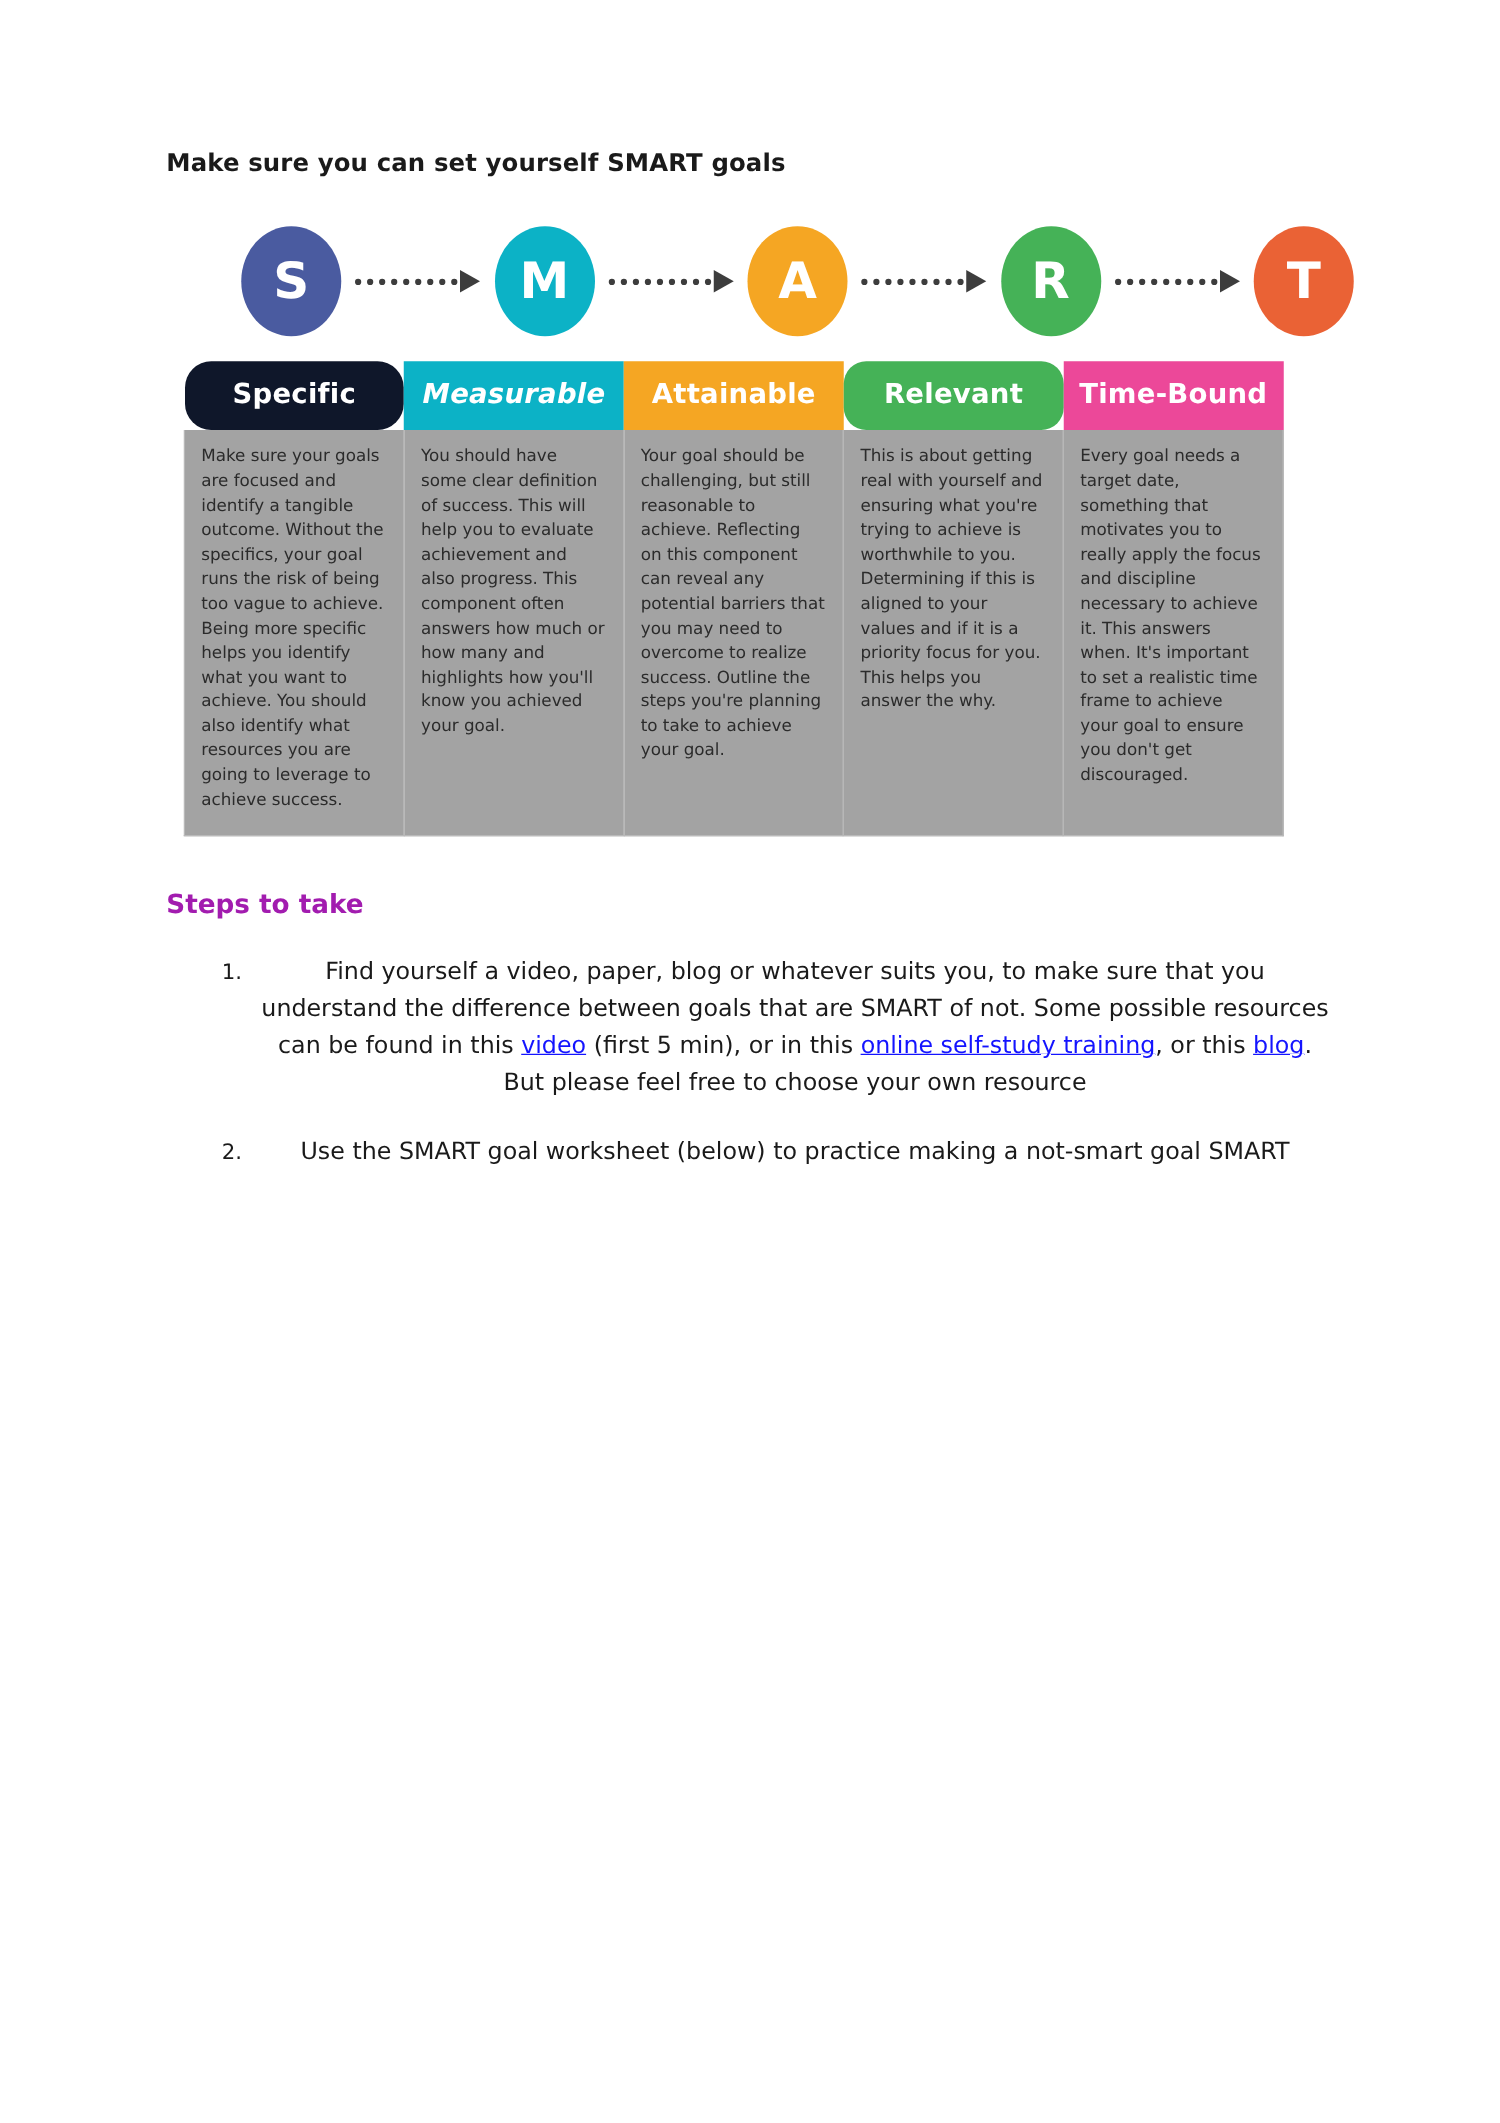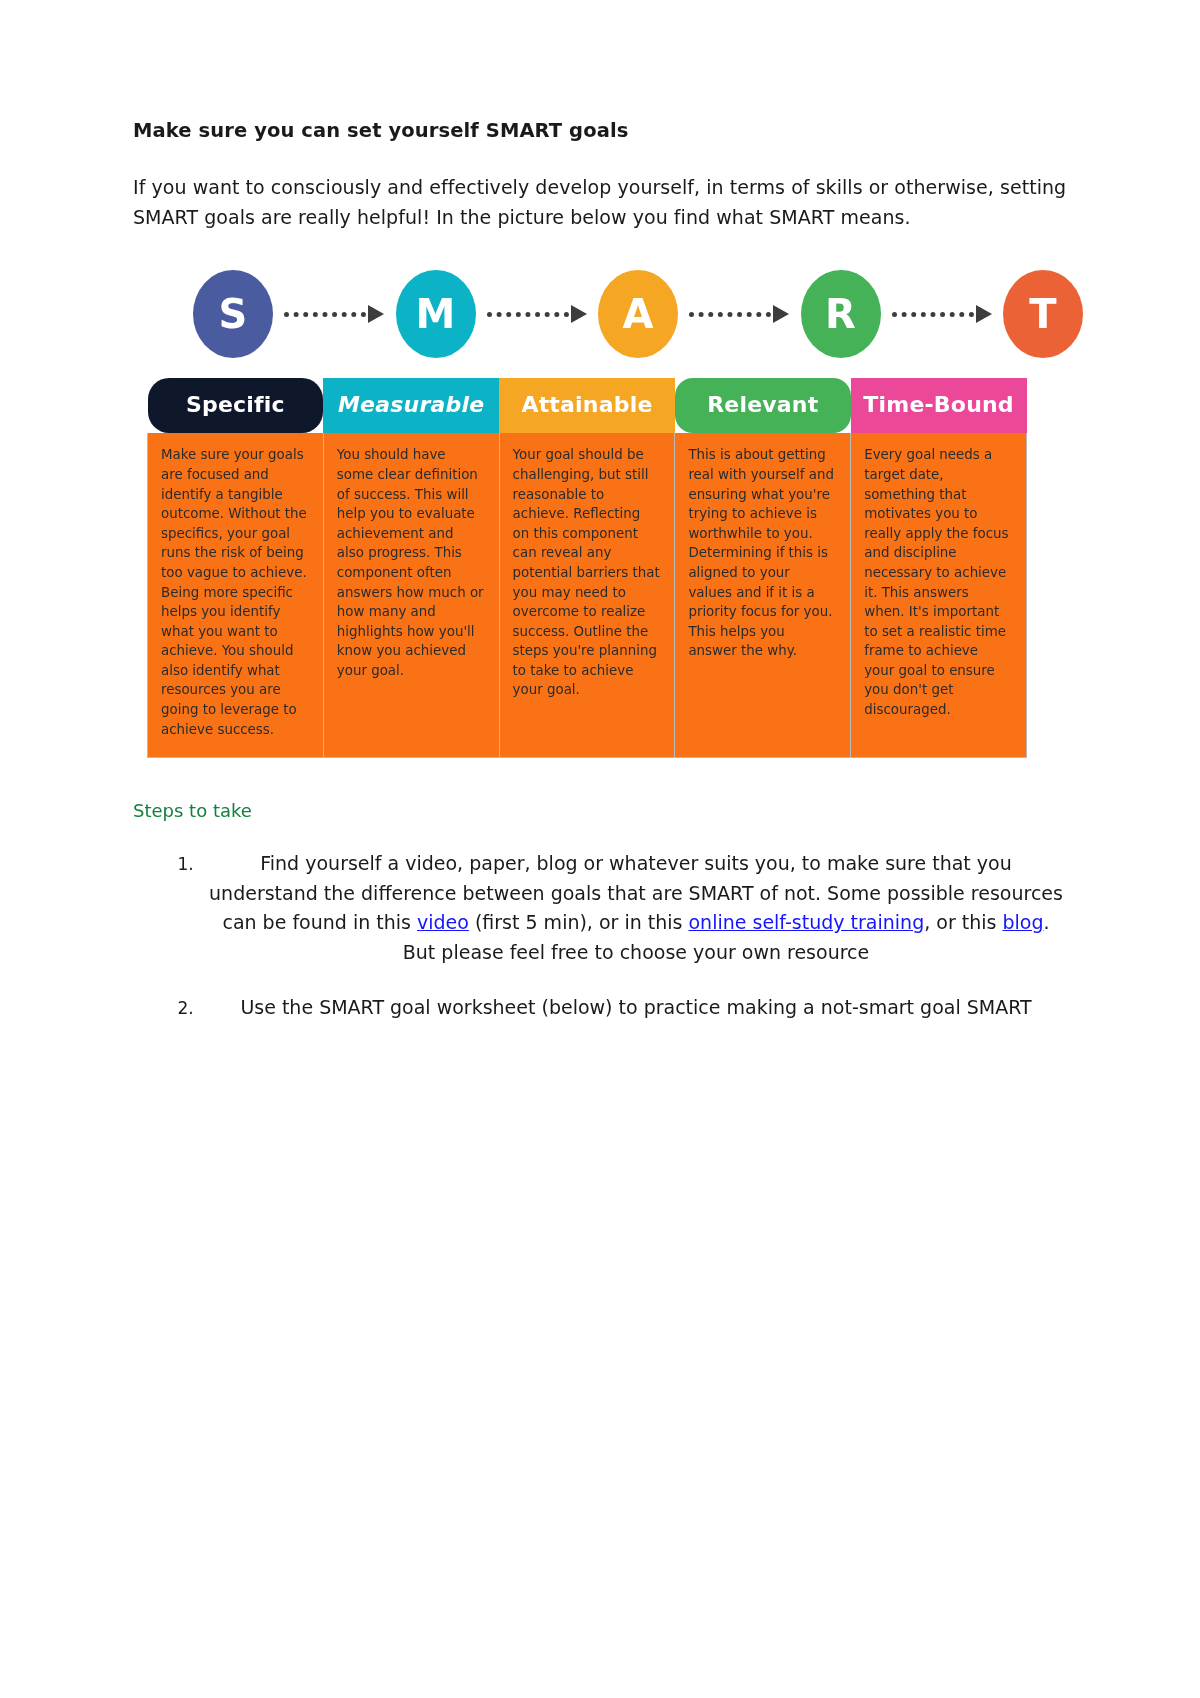--- a/index.html
+++ b/index.html
@@ -111,30 +111,30 @@
   }
   .smart-table td {
     vertical-align: top;
     padding: 12px 14px 12px 13px;
     font-size: 13.4px;
     line-height: 19.6px;
     color: #2b2b2b;
     border-left: 1px solid #b9b9b9;
     border-right: 1px solid #b9b9b9;
     border-bottom: 1px solid #b9b9b9;
-    background: #f97316;
+    background: #a3a3a3;
     height: 300px;
   }
   .smart-table td:first-child { border-left: 1px solid #b9b9b9; }
 
   
   .steps-heading {
-    font-size: 18px;
-    font-weight: normal;
-    color: #15803d;
+    font-size: 21px;
+    font-weight: bold;
+    color: #a21caf;
     margin: 42px 0 0 0;
   }
   ol.steps {
     margin: 28px 0 0 0;
     padding-left: 66px;
     font-size: 19px;
     line-height: 29.5px;
     color: #1a1a1a;
     text-align: center;
   }
@@ -151,21 +151,20 @@
   }
 </style>
 </head>
 <body>
 
 <div class="page">
   <div class="content">
 
     <h1 class="doc-heading">Make sure you can set yourself SMART goals</h1>
 
-    <p class="doc-para">If you want to consciously and effectively develop yourself, in terms of skills or otherwise, setting SMART goals are really helpful! In the picture below you find what SMART means.</p>
 
     <div class="smart-diagram">
       <div class="smart-row" id="smart-row">
           <div class="smart-node" style="background: rgb(74, 91, 160);">S</div>
           <div class="smart-arrow">
             <div class="dots" style="border-top-color: rgb(61, 61, 61);"></div>
             <div class="head" style="border-left-color: rgb(61, 61, 61);"></div>
           </div>
           <div class="smart-node" style="background: rgb(12, 178, 198);">M</div>
           <div class="smart-arrow">

